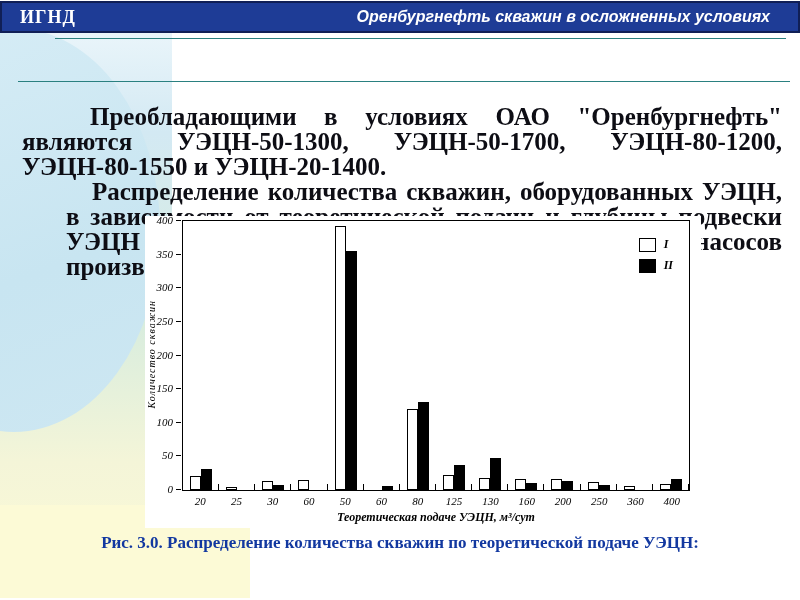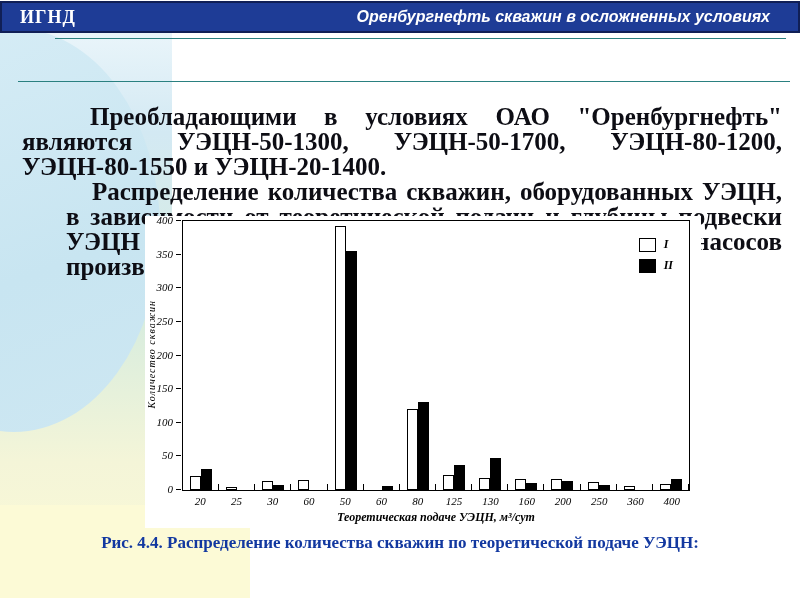--- a/index.html
+++ b/index.html
@@ -209,16 +209,16 @@
         <div class="xlabel">160</div>
         <div class="xlabel">200</div>
         <div class="xlabel">250</div>
         <div class="xlabel">360</div>
         <div class="xlabel">400</div>
       </div>
     <div class="x-title">Теоретическая подаче УЭЦН, м³/сут</div>
   </div>
 
   <div class="caption">
-    <div>Рис. 4.4. Распределение количества скважин по теоретической подаче УЭЦН:</div>
+    <div>Рис. 3.0. Распределение количества скважин по теоретической подаче УЭЦН:</div>
   </div>
 
 </div>
 
 </body></html>

